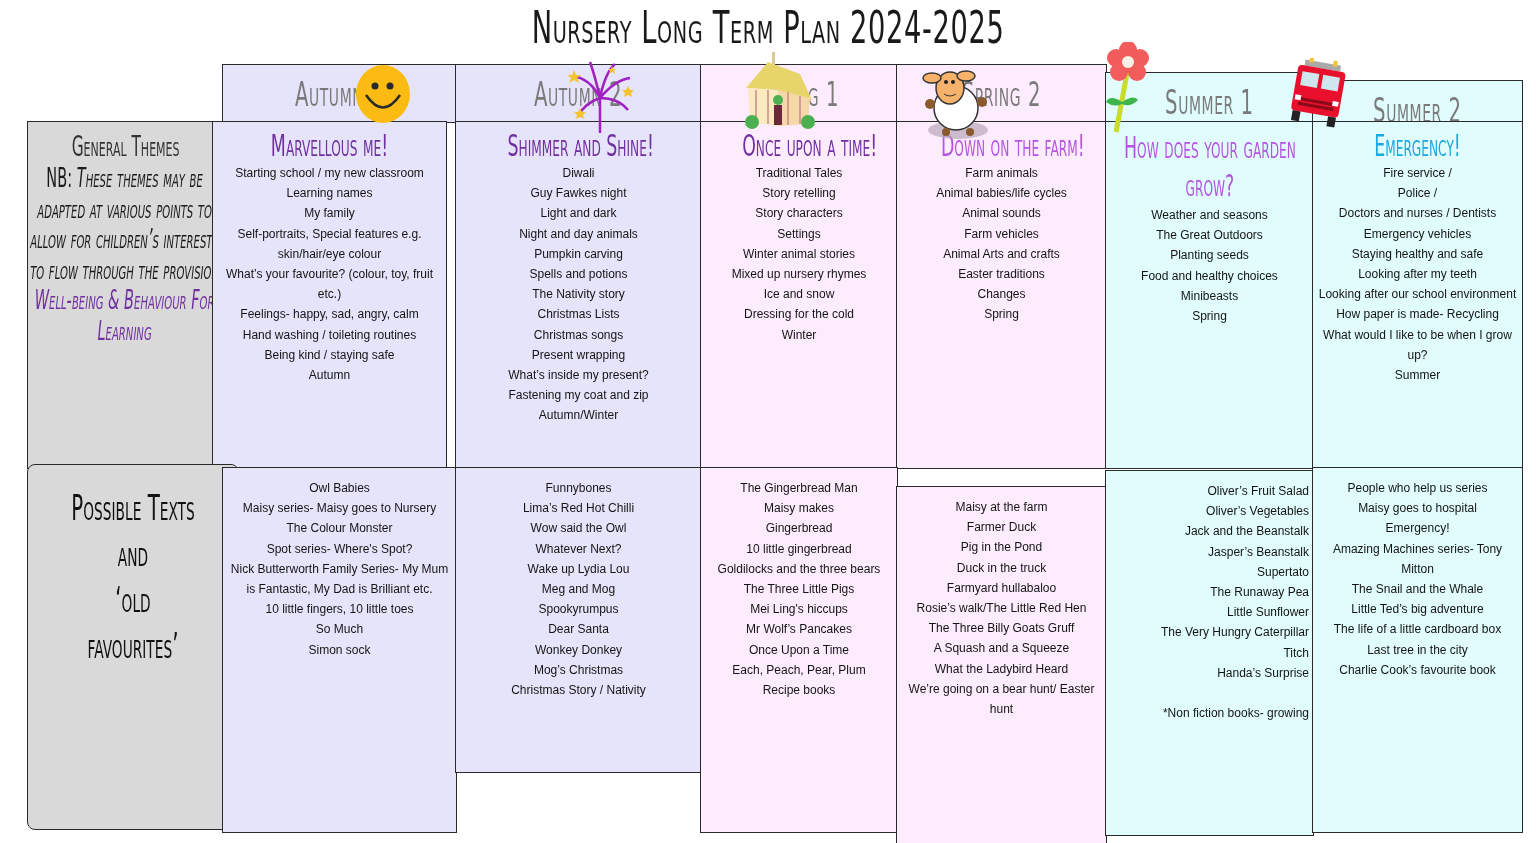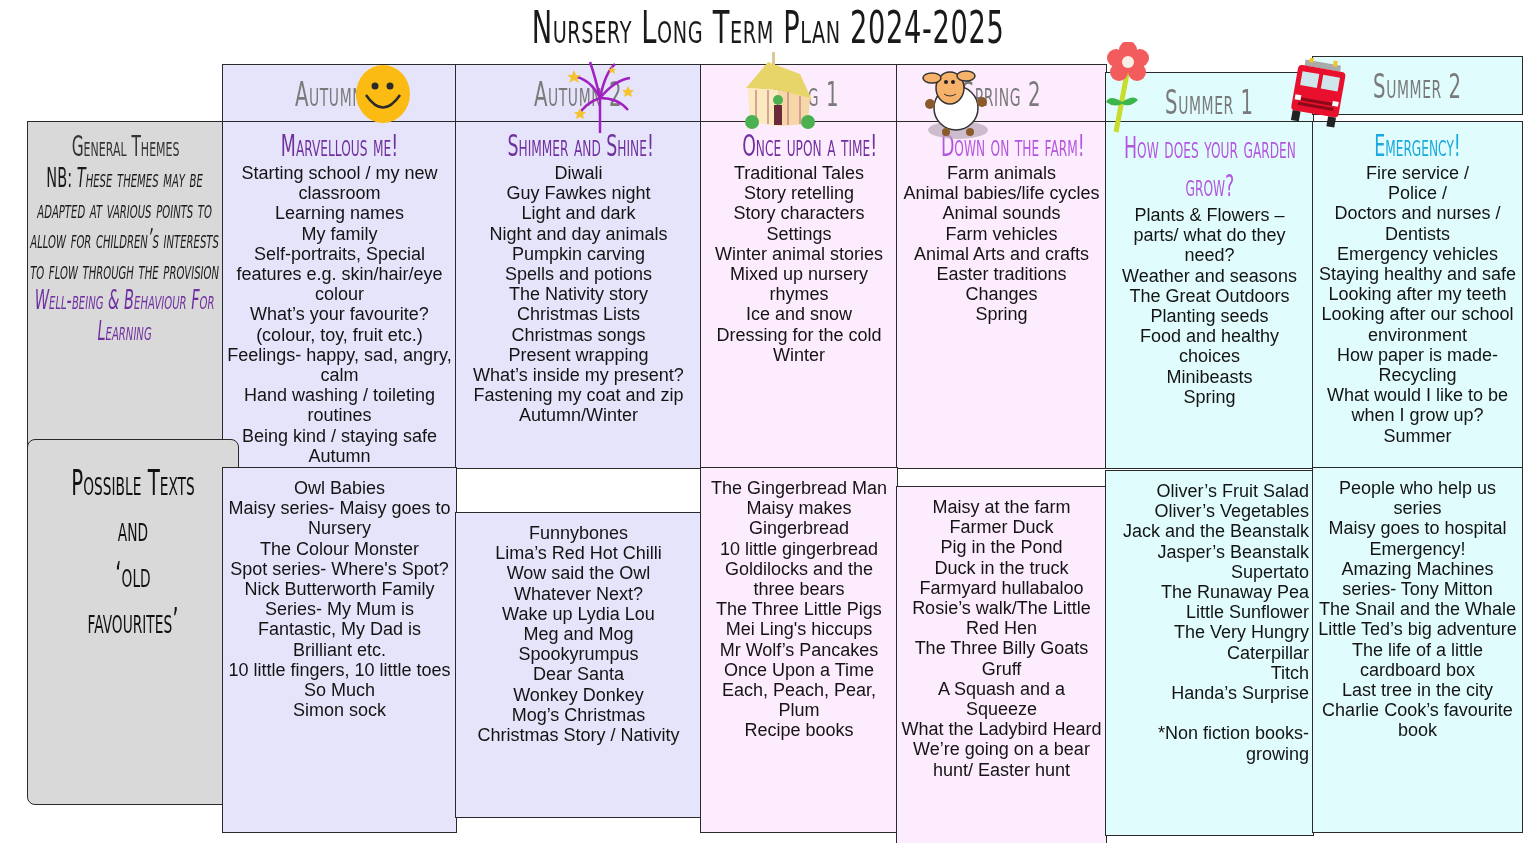--- a/index.html
+++ b/index.html
@@ -16,21 +16,21 @@
   .hdr span {
     font-family:"DejaVu Sans", sans-serif; font-size:34px; color:#7a7a7a;
     display:inline-block; transform:scaleX(0.58); white-space:nowrap; font-variant:small-caps; letter-spacing:1px;
   }
   .theme-title {
     font-family:"DejaVu Sans", sans-serif; font-size:30px; display:block; white-space:nowrap;
     transform:scaleX(0.58); transform-origin:center top; margin-top:7px; height:34px; line-height:34px;
     font-variant:small-caps;
   }
   .theme-title.two { white-space:normal; width:170%; margin-left:-35%; height:76px; line-height:38px; }
-  .items { font-family:"Liberation Sans", sans-serif; font-size:18px; line-height:20.2px; color:#141414; padding:0 4px; }
+  .items { font-family:"Liberation Sans", sans-serif; font-size:12px; line-height:20.2px; color:#141414; padding:0 4px; }
   .items div { white-space:normal; }
   .texts { padding-top:10px; }
   .lav { background:#e6e4fa; }
   .pink { background:#fdecfd; }
   .cyan { background:#e0fcfd; }
   .grey { background:#d9d9d9; }
   .side-head { font-family:"DejaVu Sans", sans-serif; font-size:28px; color:#333; display:block; transform:scaleX(0.55); transform-origin:center top; white-space:nowrap; margin-top:8px; font-variant:small-caps; }
   .side-note { font-family:"DejaVu Sans", sans-serif; font-style:italic; font-size:26px; line-height:30.6px; color:#1a1a1a; width:180%; margin-left:-40%; transform:scaleX(0.56); transform-origin:center top; font-variant:small-caps; }
   .side-note .nb { font-style:normal; }
   .side-note .wb { color:#7030a0; display:block; }
@@ -52,34 +52,34 @@
     </div>
   <div class="cell hdr pink" style="left:700px;top:64px;width:198px;height:59px;">
       <span>Spring 1</span>
     </div>
   <div class="cell hdr pink" style="left:896px;top:64px;width:211px;height:59px;">
       <span>Spring 2</span>
     </div>
   <div class="cell hdr cyan" style="left:1105px;top:64px;width:209px;height:59px;margin-top:8px;">
       <span>Summer 1</span>
     </div>
-  <div class="cell hdr cyan" style="left:1312px;top:56px;width:211px;height:59px;">
+  <div class="cell hdr cyan" style="left:1312px;top:80px;width:211px;height:59px;">
       <span>Summer 2</span>
     </div>
 
   <div class="cell grey" style="left:27px;top:121px;width:196px;height:348px;">
     <span class="side-head">General Themes</span>
     <div class="side-note">
       <span class="nb">NB:</span>
       <span>These themes may be adapted at various points to allow for children’s interests to flow through the provision</span>
       <span class="wb">Well-being &amp; Behaviour For Learning</span>
     </div>
   </div>
 
-  <div class="cell lav" style="left:222px;top:121px;width:235px;height:348px;">
+  <div class="cell lav" style="left:212px;top:121px;width:235px;height:348px;">
     <span class="theme-title" style="color:#7030a0">Marvellous me!</span>
     <div class="items" id="t0">
         <div>Starting school / my new classroom</div>
         <div>Learning names</div>
         <div>My family</div>
         <div>Self-portraits, Special features e.g. skin/hair/eye colour</div>
         <div>What’s your favourite? (colour, toy, fruit etc.)</div>
         <div>Feelings- happy, sad, angry, calm</div>
         <div>Hand washing / toileting routines</div>
         <div>Being kind / staying safe</div>
@@ -127,21 +127,20 @@
         <div>Farm vehicles</div>
         <div>Animal Arts and crafts</div>
         <div>Easter traditions</div>
         <div>Changes</div>
         <div>Spring</div>
       </div>
   </div>
   <div class="cell cyan" style="left:1105px;top:121px;width:209px;height:348px;">
     <span class="theme-title two" style="color:#b455e0">How does your garden grow?</span>
     <div class="items" id="t4">
-        <div>Plants &amp; Flowers – parts/ what do they need?</div>
         <div>Weather and seasons</div>
         <div>The Great Outdoors</div>
         <div>Planting seeds</div>
         <div>Food and healthy choices</div>
         <div>Minibeasts</div>
         <div>Spring</div>
       </div>
   </div>
   <div class="cell cyan" style="left:1312px;top:121px;width:211px;height:348px;">
     <span class="theme-title" style="color:#1aa8e0">Emergency!</span>
@@ -152,42 +151,42 @@
         <div>Emergency vehicles</div>
         <div>Staying healthy and safe</div>
         <div>Looking after my teeth</div>
         <div>Looking after our school environment</div>
         <div>How paper is made- Recycling</div>
         <div>What would I like to be when I grow up?</div>
         <div>Summer</div>
       </div>
   </div>
 
-  <div class="cell grey" style="left:27px;top:439px;width:212px;height:366px;border-radius:8px;">
+  <div class="cell grey" style="left:27px;top:464px;width:212px;height:366px;border-radius:8px;">
     <div class="side-texts">
       <div>Possible Texts</div>
       <div>and</div>
       <div>‘old</div>
       <div>favourites’</div>
     </div>
   </div>
 
   <div class="cell lav" style="left:222px;top:467px;width:235px;height:366px;">
       <div class="items texts" id="x0">
         <div>Owl Babies</div>
         <div>Maisy series- Maisy goes to Nursery</div>
         <div>The Colour Monster</div>
         <div>Spot series- Where's Spot?</div>
         <div>Nick Butterworth Family Series- My Mum is Fantastic, My Dad is Brilliant etc.</div>
         <div>10 little fingers, 10 little toes</div>
         <div>So Much</div>
         <div>Simon sock</div>
       </div>
     </div>
-  <div class="cell lav" style="left:455px;top:467px;width:247px;height:306px;margin-top:45px;">
+  <div class="cell lav" style="left:455px;top:467px;width:247px;height:306px;">
       <div class="items texts" id="x1">
         <div>Funnybones</div>
         <div>Lima’s Red Hot Chilli</div>
         <div>Wow said the Owl</div>
         <div>Whatever Next?</div>
         <div>Wake up Lydia Lou</div>
         <div>Meg and Mog</div>
         <div>Spookyrumpus</div>
         <div>Dear Santa</div>
         <div>Wonkey Donkey</div>

